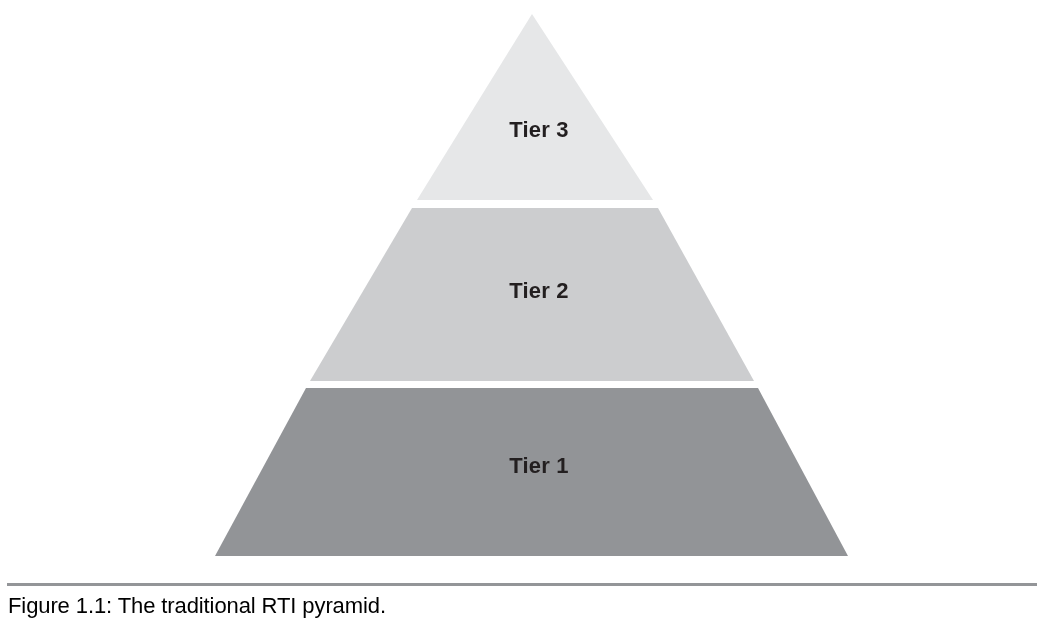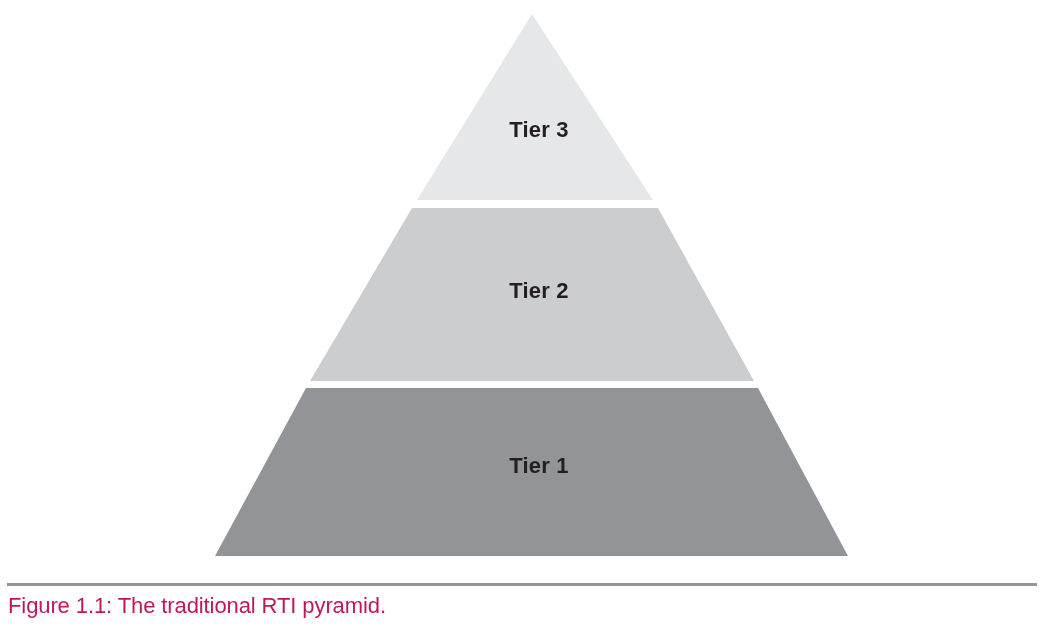--- a/index.html
+++ b/index.html
@@ -95,16 +95,16 @@
 
       <text class="tier-label" text-anchor="middle" x="531" y="298">Tier 2</text>
 
       <text class="tier-label" text-anchor="middle" x="531" y="473">Tier 1</text>
 
     </svg>
   </div>
 
   <div id="caption-block">
     <div id="caption-rule" style="background: rgb(147, 149, 152);"></div>
-    <div id="caption-text" style="color: #be185d;">Figure 1.1: The traditional RTI pyramid.</div>
+    <div id="caption-text" style="color: #000000;">Figure 1.1: The traditional RTI pyramid.</div>
   </div>
 
 </div>
 
 </body></html>

